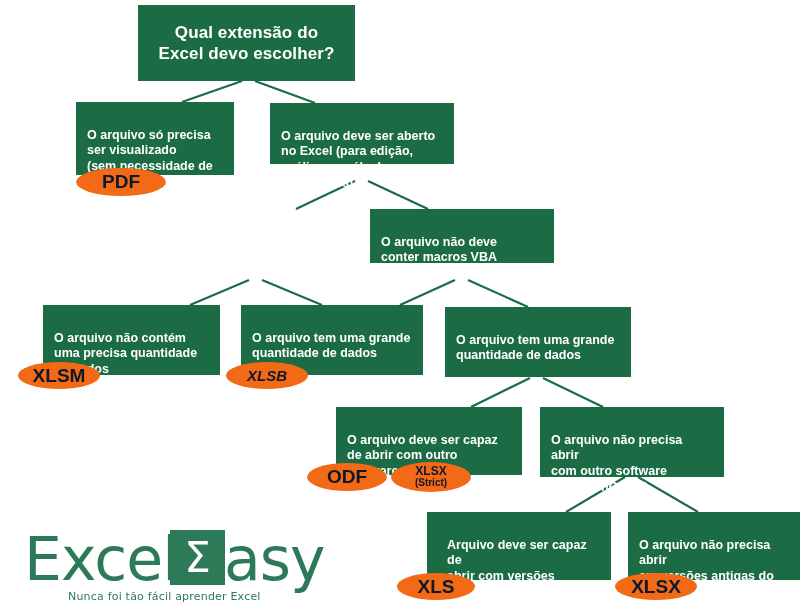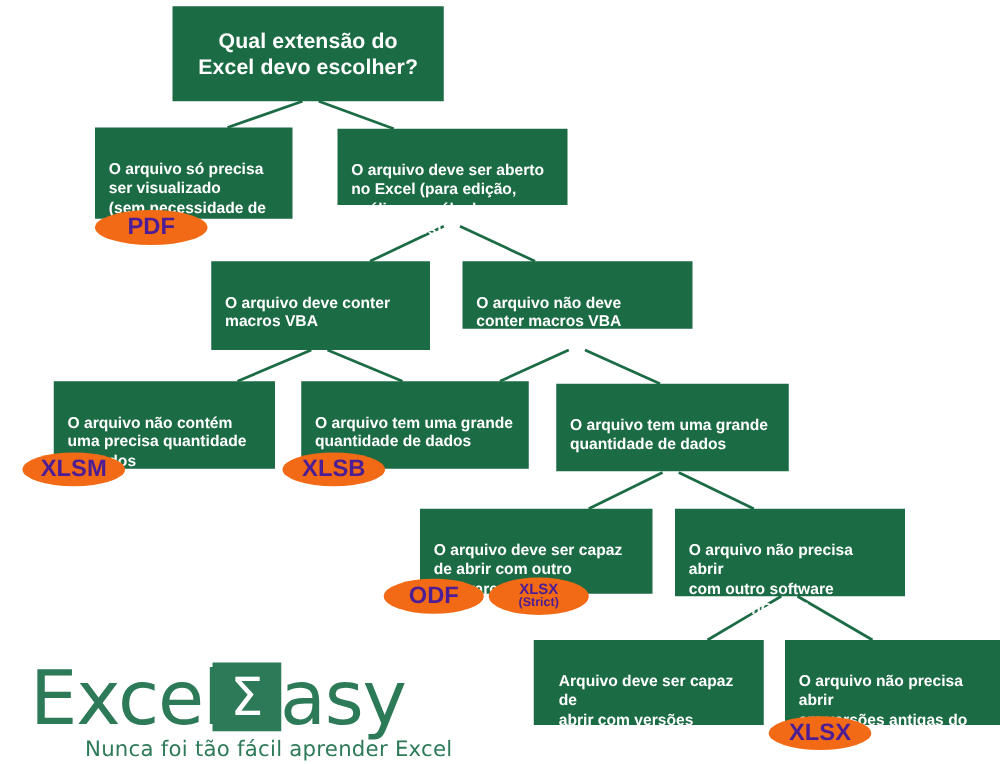--- a/index.html
+++ b/index.html
@@ -42,21 +42,21 @@
     letter-spacing: 0.1px;
   }
   .node.body {
     padding: 10px 11px;
     font-size: 12.5px;
     text-align: left;
   }
   .badge {
     position: absolute;
     background: #f26a15;
-    color: #4c1d95;
+    color: #0f172a;
     border-radius: 50%;
     display: flex;
     flex-direction: column;
     align-items: center;
     justify-content: center;
     font-weight: bold;
     text-align: center;
     line-height: 1.05;
     z-index: 5;
   }
@@ -103,21 +103,21 @@
     font-size: 60px;
     color: #2d7a58;
     font-family: "DejaVu Sans", sans-serif;
     letter-spacing: -1px;
     white-space: nowrap;
   }
   #logo .tagline {
     position: absolute;
     left: 44px;
     top: 66px;
-    font-size: 17px;
+    font-size: 11px;
     color: #2d7a58;
     font-family: "DejaVu Sans", sans-serif;
     letter-spacing: 0.2px;
     white-space: nowrap;
   }
 </style>
 </head>
 <body>
 
 <div id="canvas">
@@ -161,24 +161,20 @@
     <span>O arquivo deve ser aberto
 no Excel (para edição,
 análise ou cálculos
 posteriores).</span>
   </div>
 
   <div class="badge" style="left:66px; top:168px; width:90px; height:28px; font-size:19px;">
     <span class="b1">PDF</span>
   </div>
 
-  <div class="node body" style="left:159px; top:209px; width:175px; height:71px;">
-    <span>O arquivo deve conter
-macros VBA</span>
-  </div>
 
   <div class="node body" style="left:360px; top:209px; width:184px; height:54px;">
     <span>O arquivo não deve
 conter macros VBA</span>
   </div>
 
   <div class="node body" style="left:33px; top:305px; width:177px; height:70px;">
     <span>O arquivo não contém
 uma precisa quantidade
 de dados</span>
@@ -191,21 +187,21 @@
 
   <div class="node body" style="left:435px; top:307px; width:186px; height:70px;">
     <span>O arquivo tem uma grande
 quantidade de dados</span>
   </div>
 
   <div class="badge" style="left:8px; top:362px; width:82px; height:27px; font-size:19px;">
     <span class="b1">XLSM</span>
   </div>
 
-  <div class="badge" style="left:216px; top:362px; width:82px; height:27px; font-size:19px;">
+  <div class="badge" style="left:216px; top:362px; width:82px; height:27px; font-size:15px;font-style:italic;">
     <span class="b1">XLSB</span>
   </div>
 
   <div class="node body" style="left:326px; top:407px; width:186px; height:68px;">
     <span>O arquivo deve ser capaz
 de abrir com outro software
 (ex: OpenOffice).</span>
   </div>
 
   <div class="node body" style="left:530px; top:407px; width:184px; height:70px;">
@@ -228,20 +224,23 @@
 abrir com versões antigas
 do Excel (ex: 2003).</span>
   </div>
 
   <div class="node body" style="left:618px; top:512px; width:182px; height:68px;">
     <span>O arquivo não precisa abrir
 em versões antigas do
 Excel (ex: 2003).</span>
   </div>
 
+  <div class="badge" style="left:387px; top:573px; width:78px; height:27px; font-size:19px;">
+    <span class="b1">XLS</span>
+  </div>
 
   <div class="badge" style="left:605px; top:573px; width:82px; height:27px; font-size:19px;">
     <span class="b1">XLSX</span>
   </div>
 
   <div id="logo">
     <span class="word">Excel</span>
     <span class="sigmabox">Σ</span>
     <span class="asy">asy</span>
     <span class="tagline">Nunca foi tão fácil aprender Excel</span>

